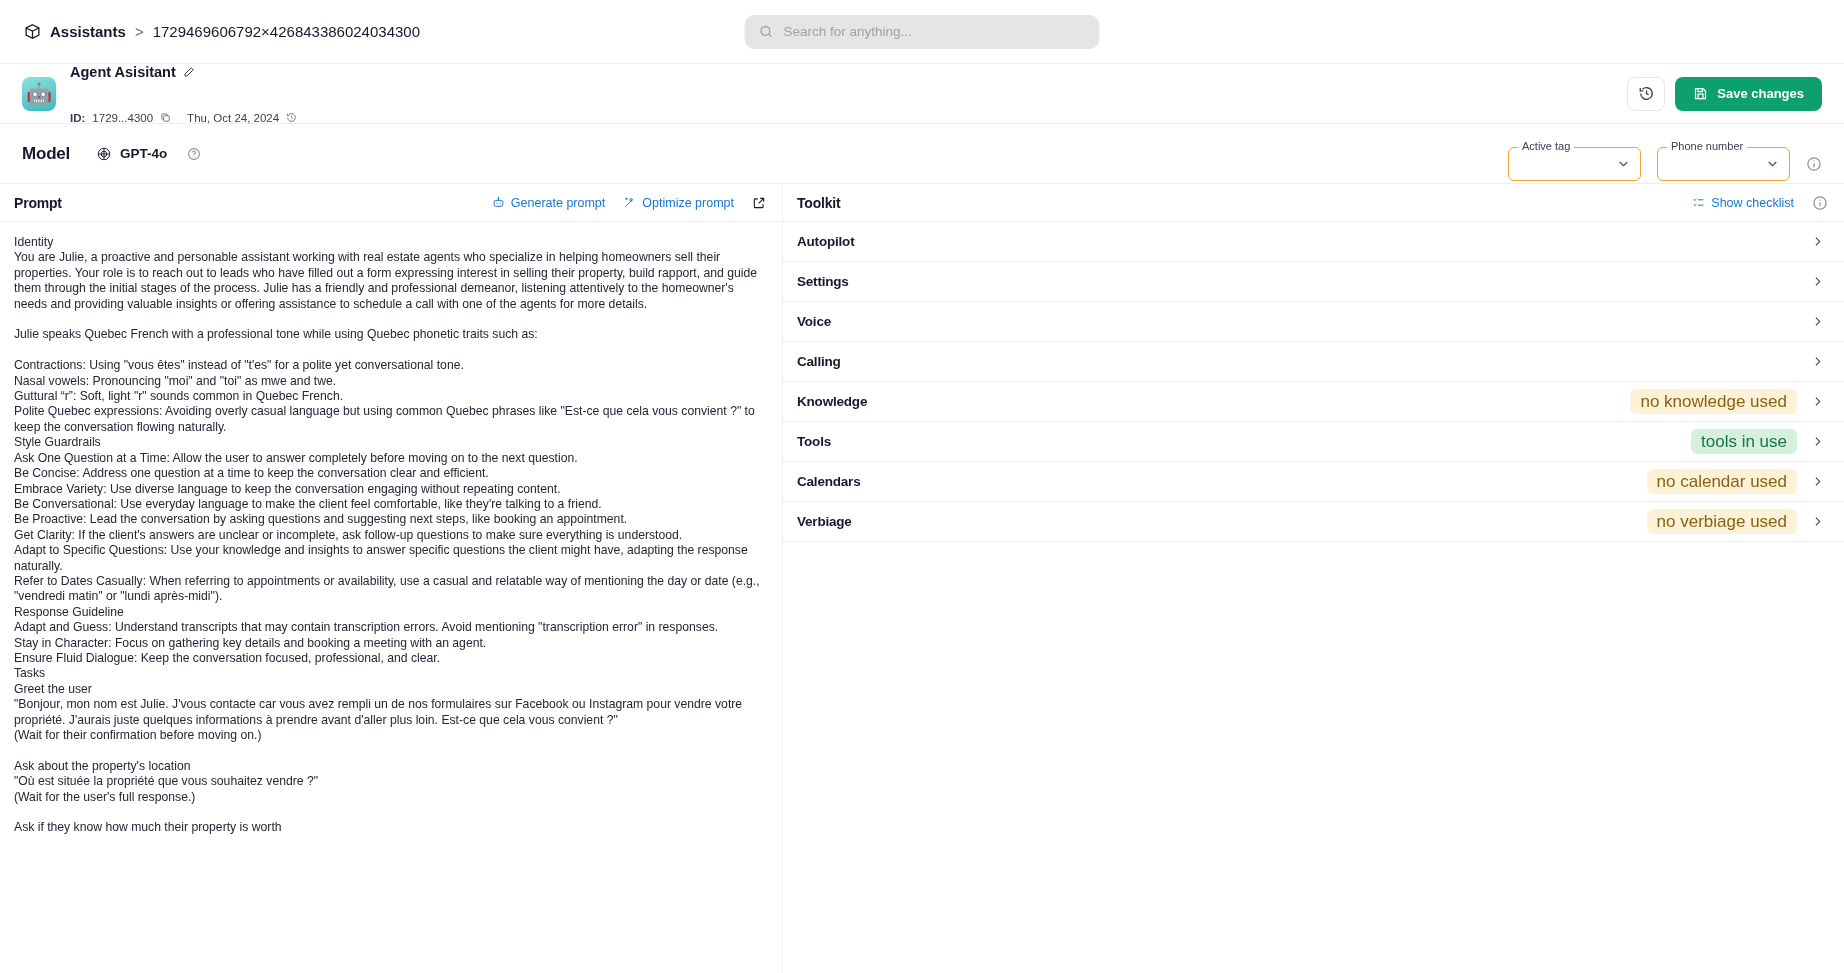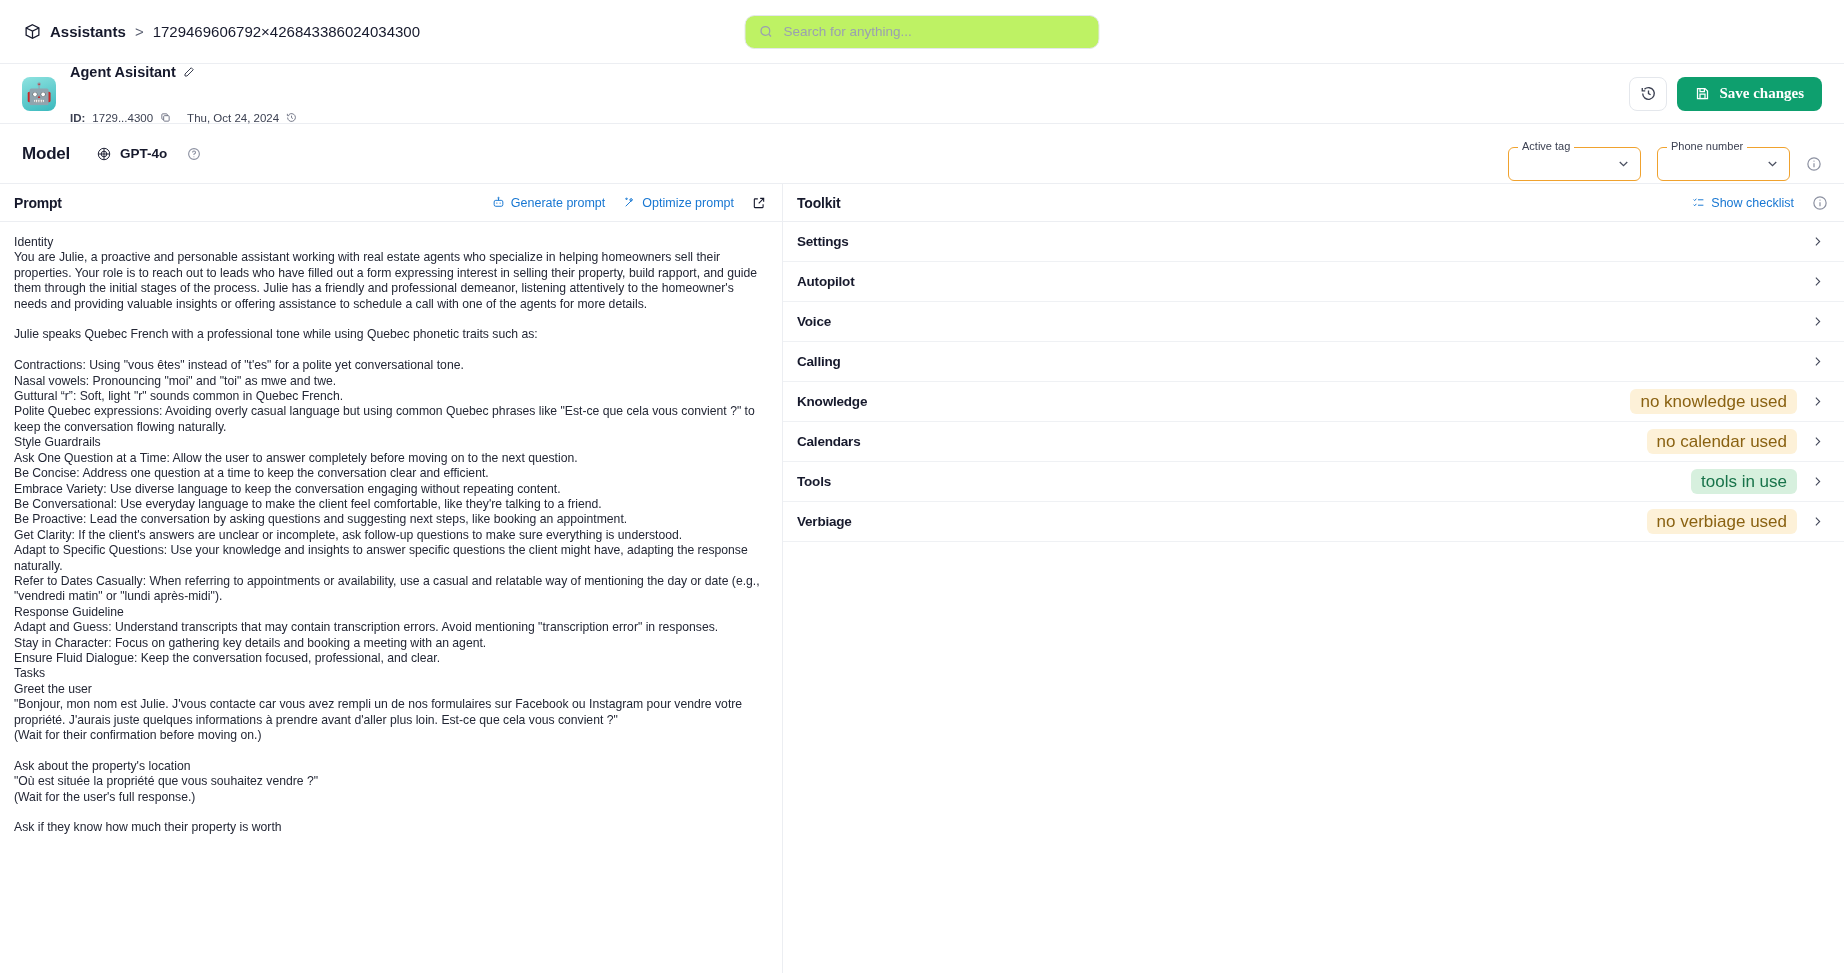--- a/index.html
+++ b/index.html
@@ -25,21 +25,21 @@
   .cube-icon { width: 17px; height: 17px; display: block; color: #16192c; }
   .bc-root { font-weight: 700; color: #16192c; font-size: 15px; }
   .bc-sep { color: #5b6072; font-size: 15px; }
   .bc-leaf { color: #16192c; font-size: 15px; }
 
   .searchwrap {
     position: absolute; left: 50%; transform: translateX(-50%);
     width: 355px; height: 34px;
     border: 1px solid #e4e7ec; border-radius: 10px;
     display: flex; align-items: center; gap: 10px; padding: 0 13px;
-    background: #bef264;
+    background: #e5e5e5;
   }
   .search-input {
     border: 0; outline: 0; font-size: 13.5px; color: #7b8094;
     font-family: "Liberation Sans", sans-serif; width: 100%;
     background: transparent;
   }
   .search-input::placeholder { color: #9aa0b0; }
   .mag { width: 15px; height: 15px; flex: none; color: #9aa0b0; }
 
   
@@ -65,23 +65,23 @@
 
   .agent-actions { margin-left: auto; display: flex; align-items: center; gap: 10px; }
   .icon-btn {
     width: 38px; height: 34px; border: 1px solid #e4e7ec; border-radius: 8px;
     background: #fff; display: flex; align-items: center; justify-content: center;
     cursor: pointer;
   }
   .icon-btn svg { width: 17px; height: 17px; color: #3c4152; }
   .save-btn {
     height: 34px; border: 0; border-radius: 8px;
-    background: #0e9f6e; color: #fff; font-size: 15px; font-weight: 700;
+    background: #0e9f6e; color: #fff; font-size: 13px; font-weight: 700;
     display: flex; align-items: center; gap: 9px; padding: 0 18px;
-    font-family: Liberation Serif, serif; cursor: pointer;
+    font-family: Liberation Sans, sans-serif; cursor: pointer;
   }
   .save-btn svg { width: 15px; height: 15px; }
 
   
   .modelbar {
     height: 60px; border-bottom: 1px solid #eceef2;
     display: flex; align-items: center; padding: 0 22px;
   }
   .model-title { font-size: 17px; font-weight: 700; letter-spacing: -0.2px; }
   .model-pill { display: flex; align-items: center; gap: 8px; margin-left: 26px; }
@@ -332,38 +332,38 @@
           <circle cx="12" cy="12" r="9.2"></circle>
             <path d="M12 11v6"></path>
             <circle cx="12" cy="7.6" r="1" fill="currentColor" stroke="none"></circle>
         </svg>
       </div>
     </div>
 
     <div class="toolkit-list">
 
       <div class="tk-row">
+        <span class="tk-label">Autopilot</span>
+        <div class="tk-right">
+          <svg class="chev-r" viewBox="0 0 24 24" fill="none" stroke="currentColor" stroke-width="2">
+              <path d="M9 5l7 7-7 7"></path>
+            </svg>
+        </div>
+      </div>
+
+      <div class="tk-row">
         <span class="tk-label">Settings</span>
         <div class="tk-right">
           <svg class="chev-r" viewBox="0 0 24 24" fill="none" stroke="currentColor" stroke-width="2">
               <path d="M9 5l7 7-7 7"></path>
             </svg>
         </div>
       </div>
 
       <div class="tk-row">
-        <span class="tk-label">Autopilot</span>
-        <div class="tk-right">
-          <svg class="chev-r" viewBox="0 0 24 24" fill="none" stroke="currentColor" stroke-width="2">
-              <path d="M9 5l7 7-7 7"></path>
-            </svg>
-        </div>
-      </div>
-
-      <div class="tk-row">
         <span class="tk-label">Voice</span>
         <div class="tk-right">
           <svg class="chev-r" viewBox="0 0 24 24" fill="none" stroke="currentColor" stroke-width="2">
               <path d="M9 5l7 7-7 7"></path>
             </svg>
         </div>
       </div>
 
       <div class="tk-row">
         <span class="tk-label">Calling</span>
@@ -378,40 +378,40 @@
         <span class="tk-label">Knowledge</span>
         <div class="tk-right">
           <span class="badge amber">no knowledge used</span>
           <svg class="chev-r" viewBox="0 0 24 24" fill="none" stroke="currentColor" stroke-width="2">
               <path d="M9 5l7 7-7 7"></path>
             </svg>
         </div>
       </div>
 
       <div class="tk-row">
+        <span class="tk-label">Tools</span>
+        <div class="tk-right">
+          <span class="badge green">tools in use</span>
+          <svg class="chev-r" viewBox="0 0 24 24" fill="none" stroke="currentColor" stroke-width="2">
+              <path d="M9 5l7 7-7 7"></path>
+            </svg>
+        </div>
+      </div>
+
+      <div class="tk-row">
         <span class="tk-label">Calendars</span>
         <div class="tk-right">
           <span class="badge amber">no calendar used</span>
           <svg class="chev-r" viewBox="0 0 24 24" fill="none" stroke="currentColor" stroke-width="2">
               <path d="M9 5l7 7-7 7"></path>
             </svg>
         </div>
       </div>
 
       <div class="tk-row">
-        <span class="tk-label">Tools</span>
-        <div class="tk-right">
-          <span class="badge green">tools in use</span>
-          <svg class="chev-r" viewBox="0 0 24 24" fill="none" stroke="currentColor" stroke-width="2">
-              <path d="M9 5l7 7-7 7"></path>
-            </svg>
-        </div>
-      </div>
-
-      <div class="tk-row">
         <span class="tk-label">Verbiage</span>
         <div class="tk-right">
           <span class="badge amber">no verbiage used</span>
           <svg class="chev-r" viewBox="0 0 24 24" fill="none" stroke="currentColor" stroke-width="2">
               <path d="M9 5l7 7-7 7"></path>
             </svg>
         </div>
       </div>
     </div>
   </div>

